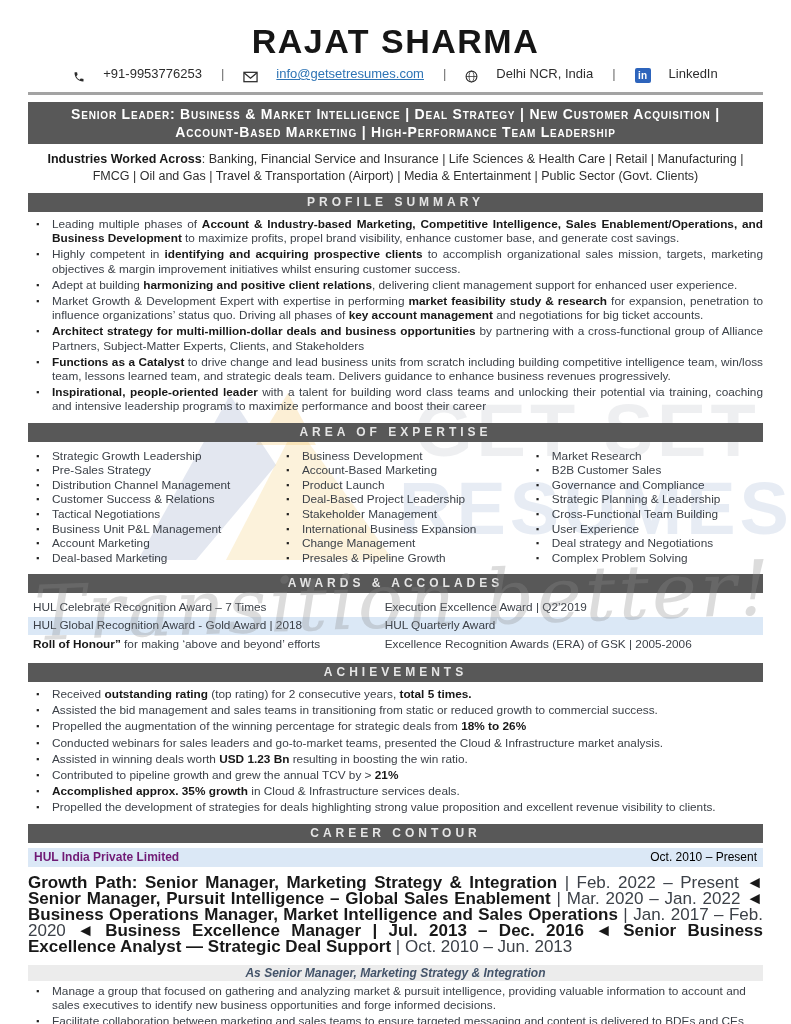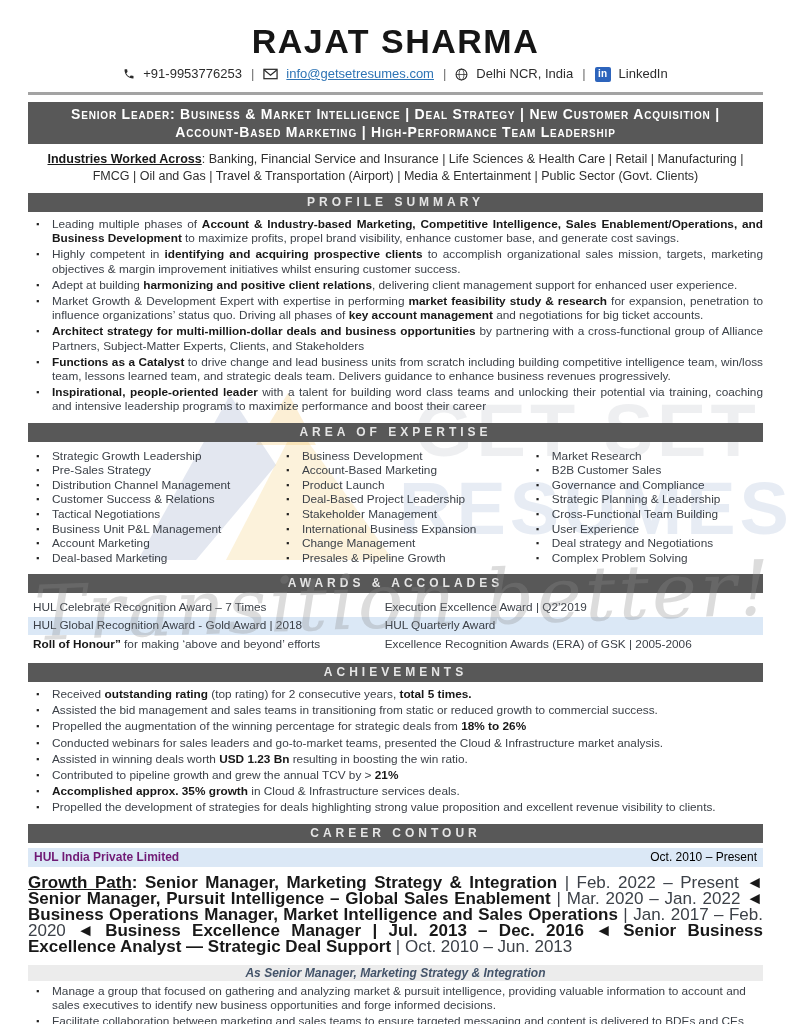--- a/index.html
+++ b/index.html
@@ -17,22 +17,22 @@
   
   h1.name {
     margin: 10px 0 4px 0;
     text-align: center;
     font-size: 34px;
     font-weight: bold;
     letter-spacing: 1.5px;
     color: #161616;
   }
   .contact {
-    display: flex; justify-content: center; align-items: center;
-    gap: 8px; font-size: 13px; color: #2c2c2c; line-height: 18px;
+    display: flex; justify-content: center; align-items: flex-end;
+    gap: 18px; font-size: 13px; color: #2c2c2c; line-height: 18px;
   }
   .contact .ic { display: inline-flex; align-items: center; }
   .contact .sep { color: #6d6d6d; padding: 0 1px; }
   a.link, .link { color: #2e74b5; text-decoration: underline; cursor: pointer; }
   .li-badge {
     display: inline-flex; align-items: center; justify-content: center;
     width: 16px; height: 15px; border-radius: 2px;
     background: #2d64bc; color: #fff; font-size: 10px; font-weight: bold;
     cursor: pointer;
   }
@@ -65,21 +65,21 @@
   ul.bullets li {
     position: relative; padding-left: 24px;
     font-size: 11.8px; line-height: 14.2px; margin-bottom: 2px;
   }
   ul.bullets li::before {
     content: "▪"; position: absolute; left: 8px; top: 0;
     font-size: 9px; color: #1d1d1d;
   }
   ul.bullets.justify li { text-align: justify; }
   .b { font-weight: bold; color: #181818; }
-  .u { text-decoration: underline; }
+  .u { }
 
   
   .cols { display: flex; }
   .cols ul.bullets { margin-top: 2px; }
   .cols ul.bullets li { margin-bottom: 0; line-height: 14.6px; white-space: nowrap; }
   .col-1 { width: 34%; } .col-2 { width: 34%; } .col-3 { width: 32%; }
 
   
   .awards { font-size: 11.8px; margin-top: 2px; }
   .awards-row { display: flex; padding: 2.5px 5px; line-height: 13.5px; }

